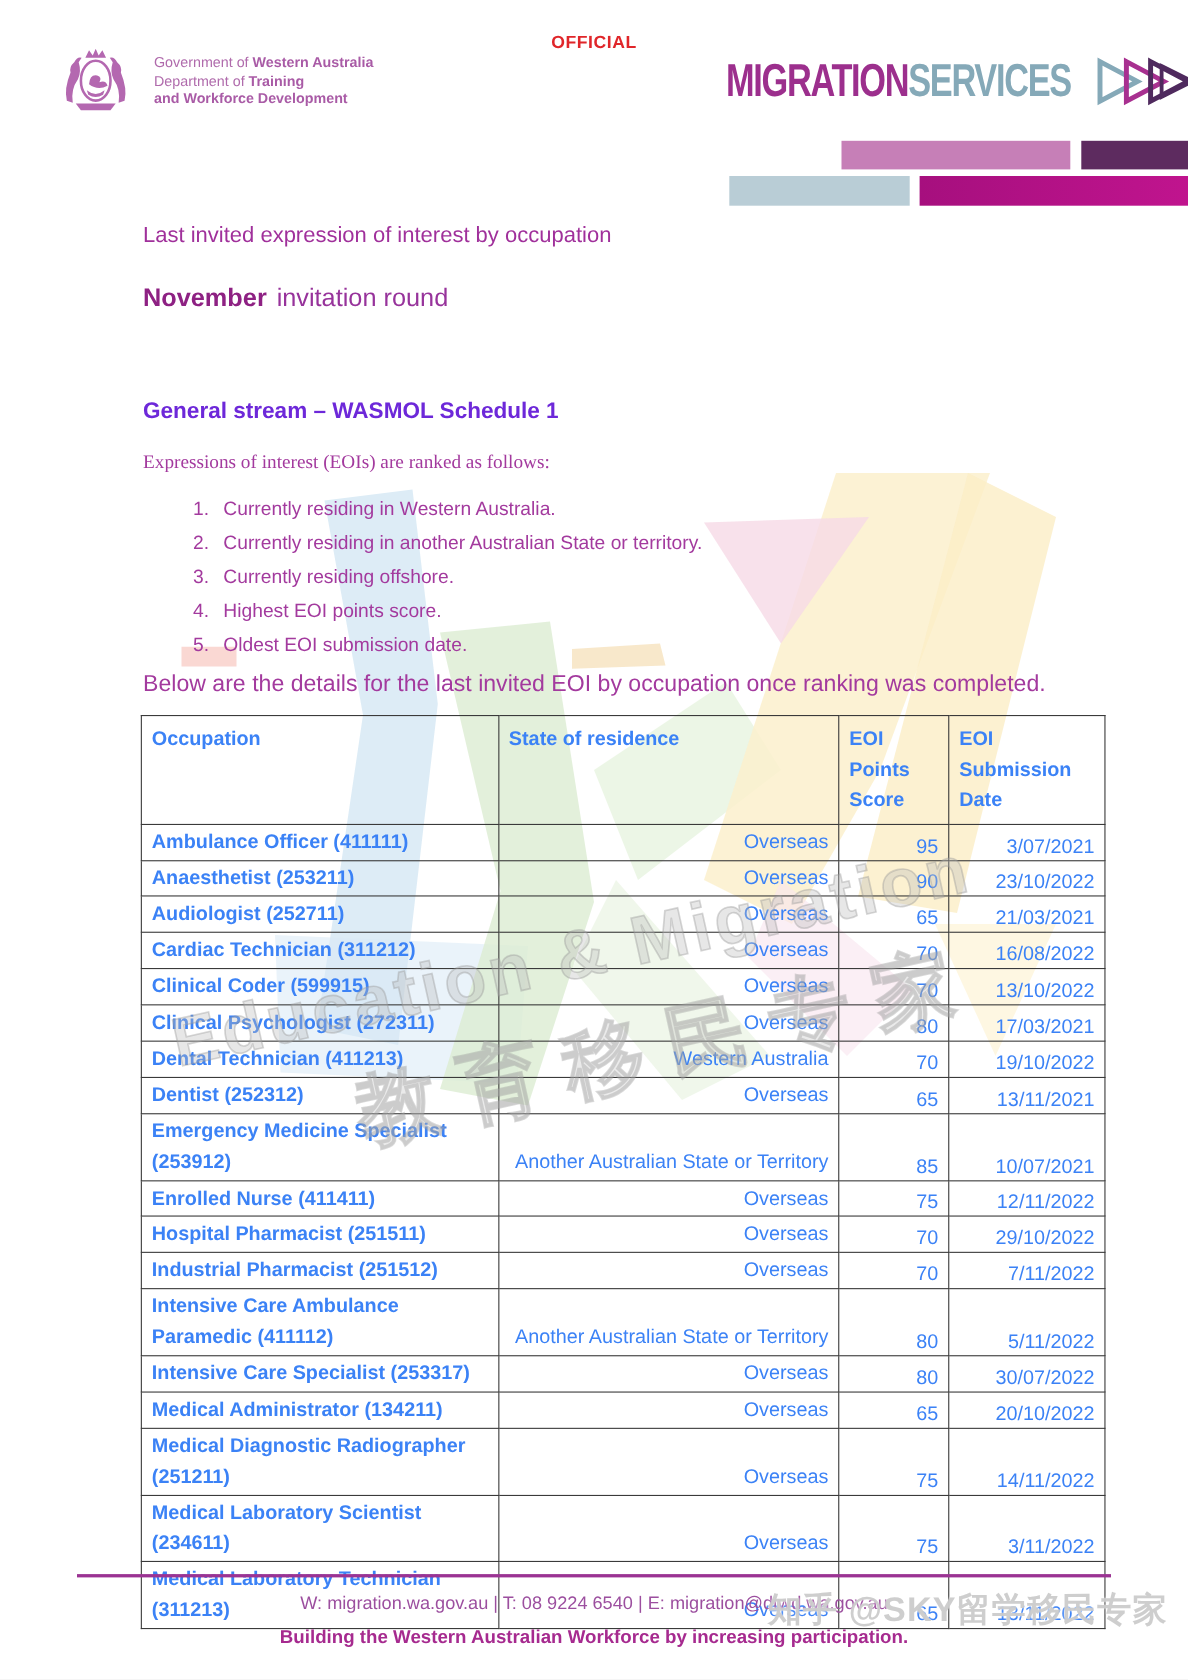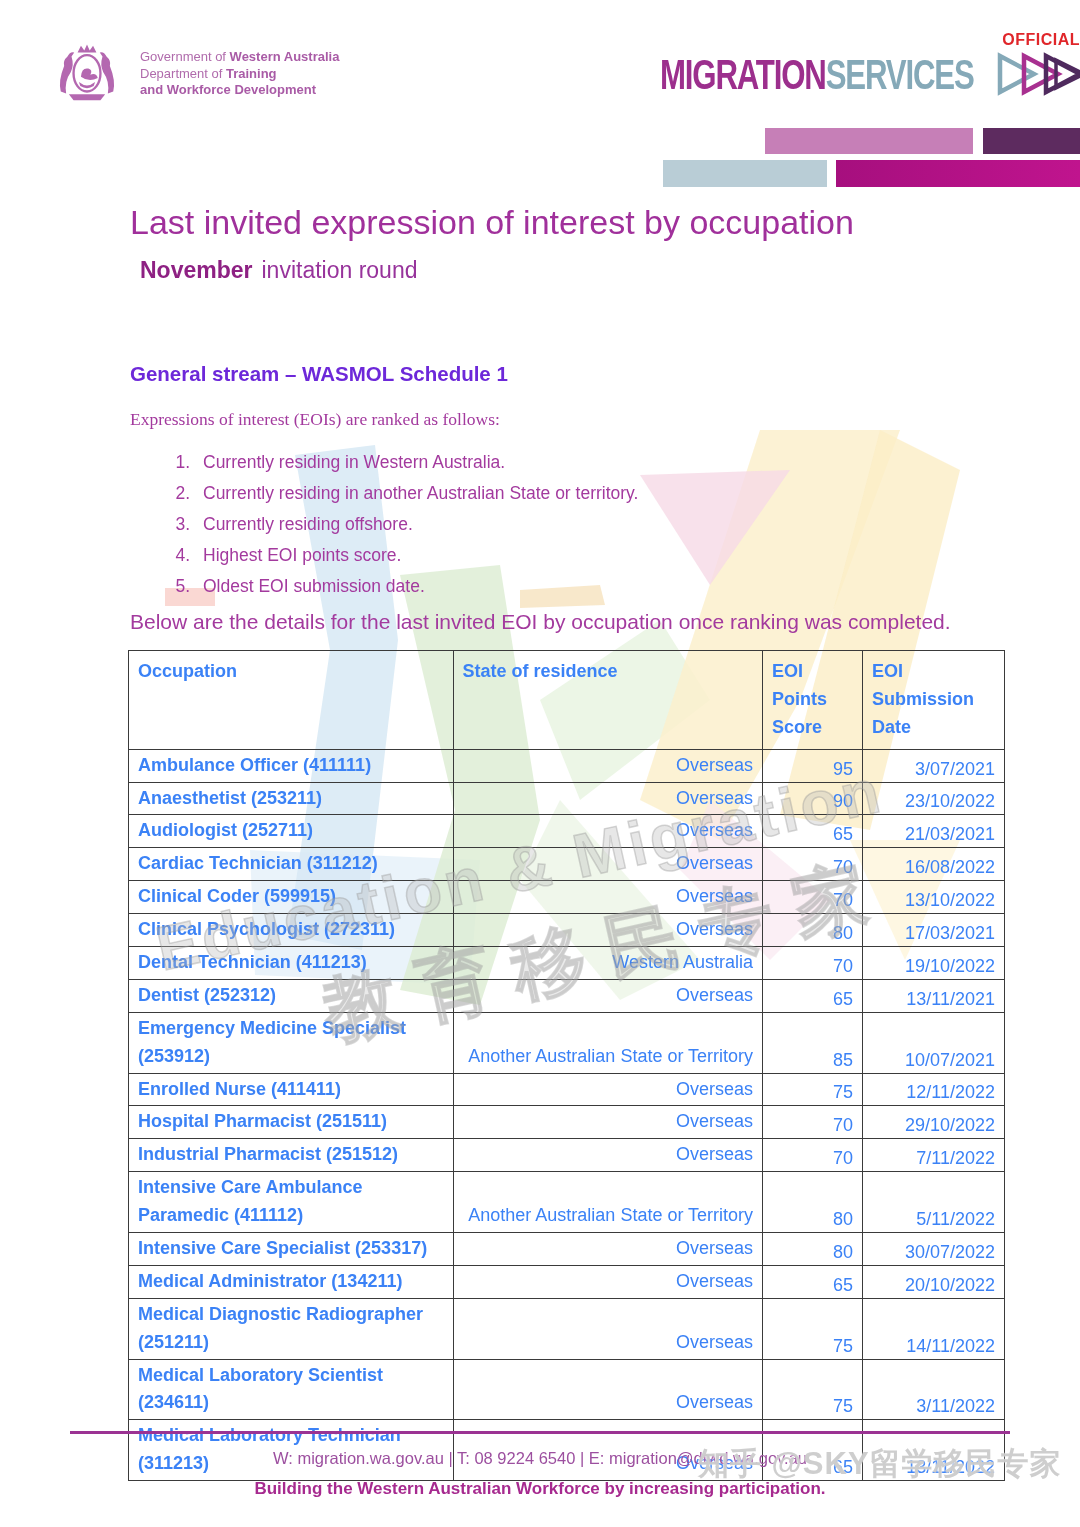--- a/index.html
+++ b/index.html
@@ -7,42 +7,42 @@
   body { font-family:"Liberation Sans", sans-serif; }
   #page {
     position:relative; width:1080px; height:1527px;
     background:#ffffff; margin:0 auto; overflow:hidden;
   }
   
   #wm-shapes { position:absolute; left:0; top:0; z-index:0; }
   
   .official {
     position:absolute; top:31px; left:0; width:100%;
-    text-align:right; color:#e0262a; font-weight:bold; font-size:16px;
+    text-align:center; color:#e0262a; font-weight:bold; font-size:16px;
     letter-spacing:.5px; z-index:2;
   }
   .gov-logo { position:absolute; left:50px; top:40px; display:flex; align-items:center; gap:16px; z-index:2; }
   .gov-text { font-size:13px; line-height:1.3; color:#b06bac; }
   .gov-text b { color:#a95ba6; }
   .brand { position:absolute; left:660px; top:50px; z-index:2; display:flex; align-items:center; }
   .brand-words {
     font-size:40px; font-weight:bold; letter-spacing:-1.5px;
     transform:scaleX(.78) scaleY(1.05); transform-origin:left center; white-space:nowrap;
   }
   .brand-word1 { color:#9c2f8d; }
   .brand-word2 { color:#85a9b8; }
   .brand-chevrons { margin-left:-66px; }
   .bar { position:absolute; z-index:2; }
   .bar1 { left:765px; top:128px; width:208px; height:26px; background:#c67fb7; }
   .bar2 { left:983px; top:128px; width:97px;  height:26px; background:#5d2b5f; }
   .bar3 { left:663px; top:160px; width:164px; height:27px; background:#b9cdd6; }
   .bar4 { left:836px; top:160px; width:244px; height:27px; background:linear-gradient(90deg,#a60f7e,#c0148e); }
   
-  .doc-title { position:absolute; left:130px; top:203px; font-size:34px; color:#a0309b; z-index:2; }
-  .doc-subtitle { position:absolute; left:140px; top:257px; font-size:23px; color:#97339b; z-index:2; }
+  .doc-title { position:absolute; left:130px; top:203px; font-size:20px; color:#a0309b; z-index:2; }
+  .doc-subtitle { position:absolute; left:130px; top:257px; font-size:23px; color:#97339b; z-index:2; }
   .doc-subtitle b { color:#8e2183; margin-right:9px; }
   .section-heading { position:absolute; left:130px; top:362px; font-size:20.5px; font-weight:bold; color:#6d28d9; z-index:2; }
   .intro { position:absolute; left:130px; top:409px; font-size:17.5px; color:#a33a9e; z-index:2;font-family:Liberation Serif, serif; }
   ol.ranking {
     position:absolute; left:167px; top:452px; z-index:2;
     font-size:17.5px; color:#a33a9e; padding-left:28px;
   }
   ol.ranking li { margin-bottom:10px; padding-left:8px; }
   .below-text { position:absolute; left:130px; top:610px; font-size:21px; color:#a33a9e; z-index:2; }
   

